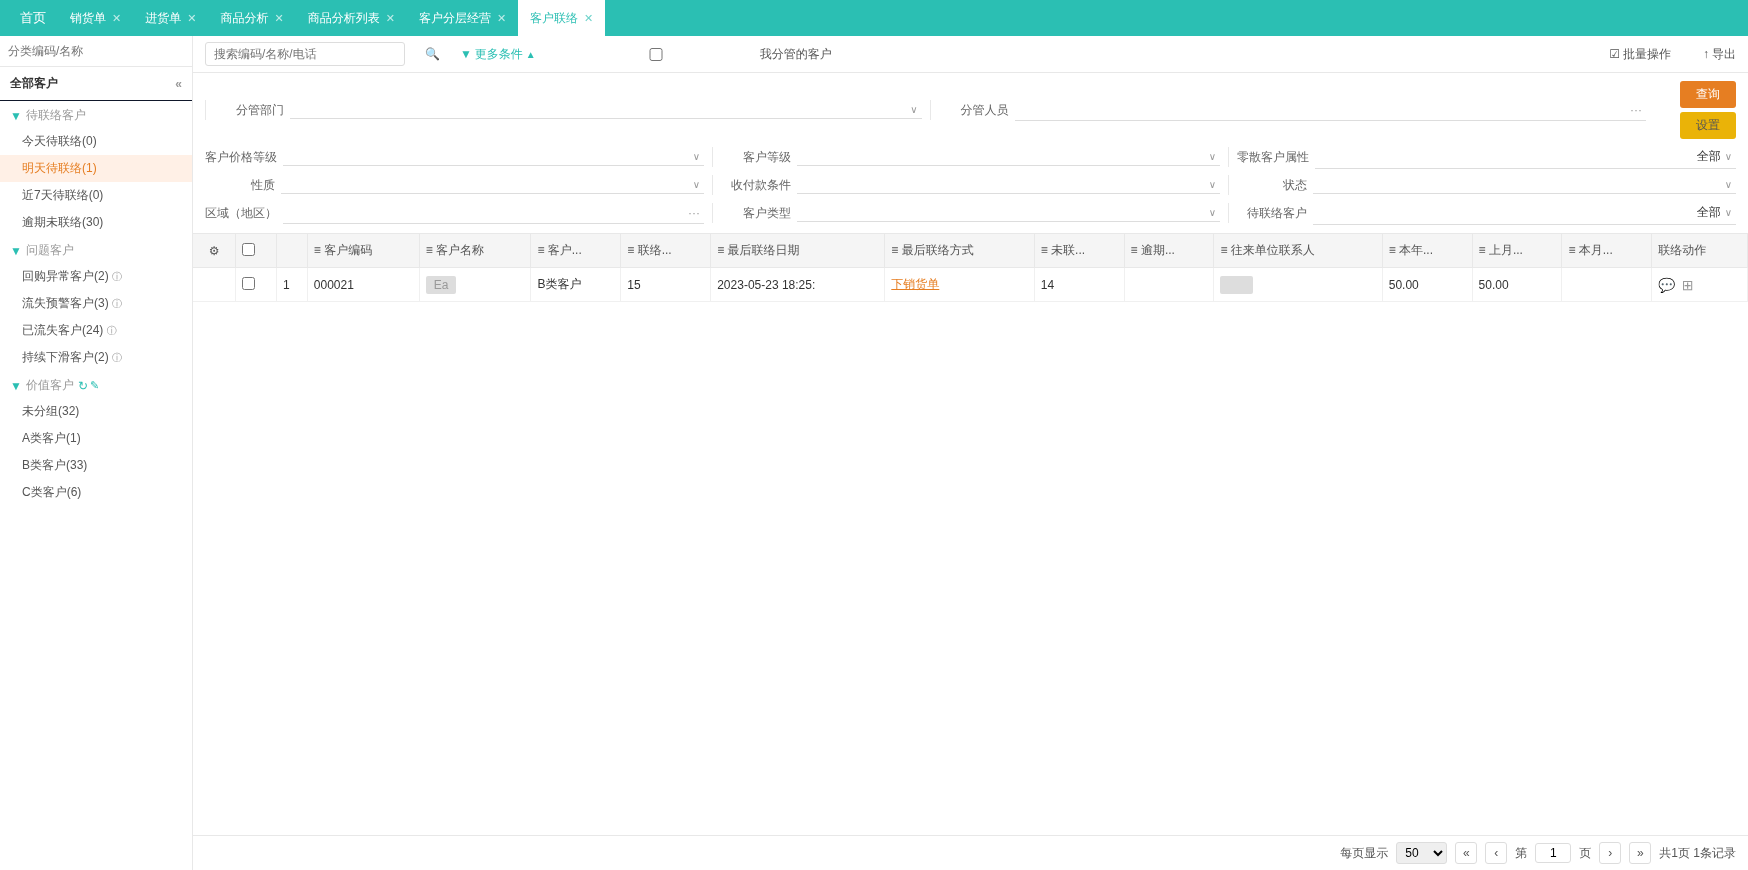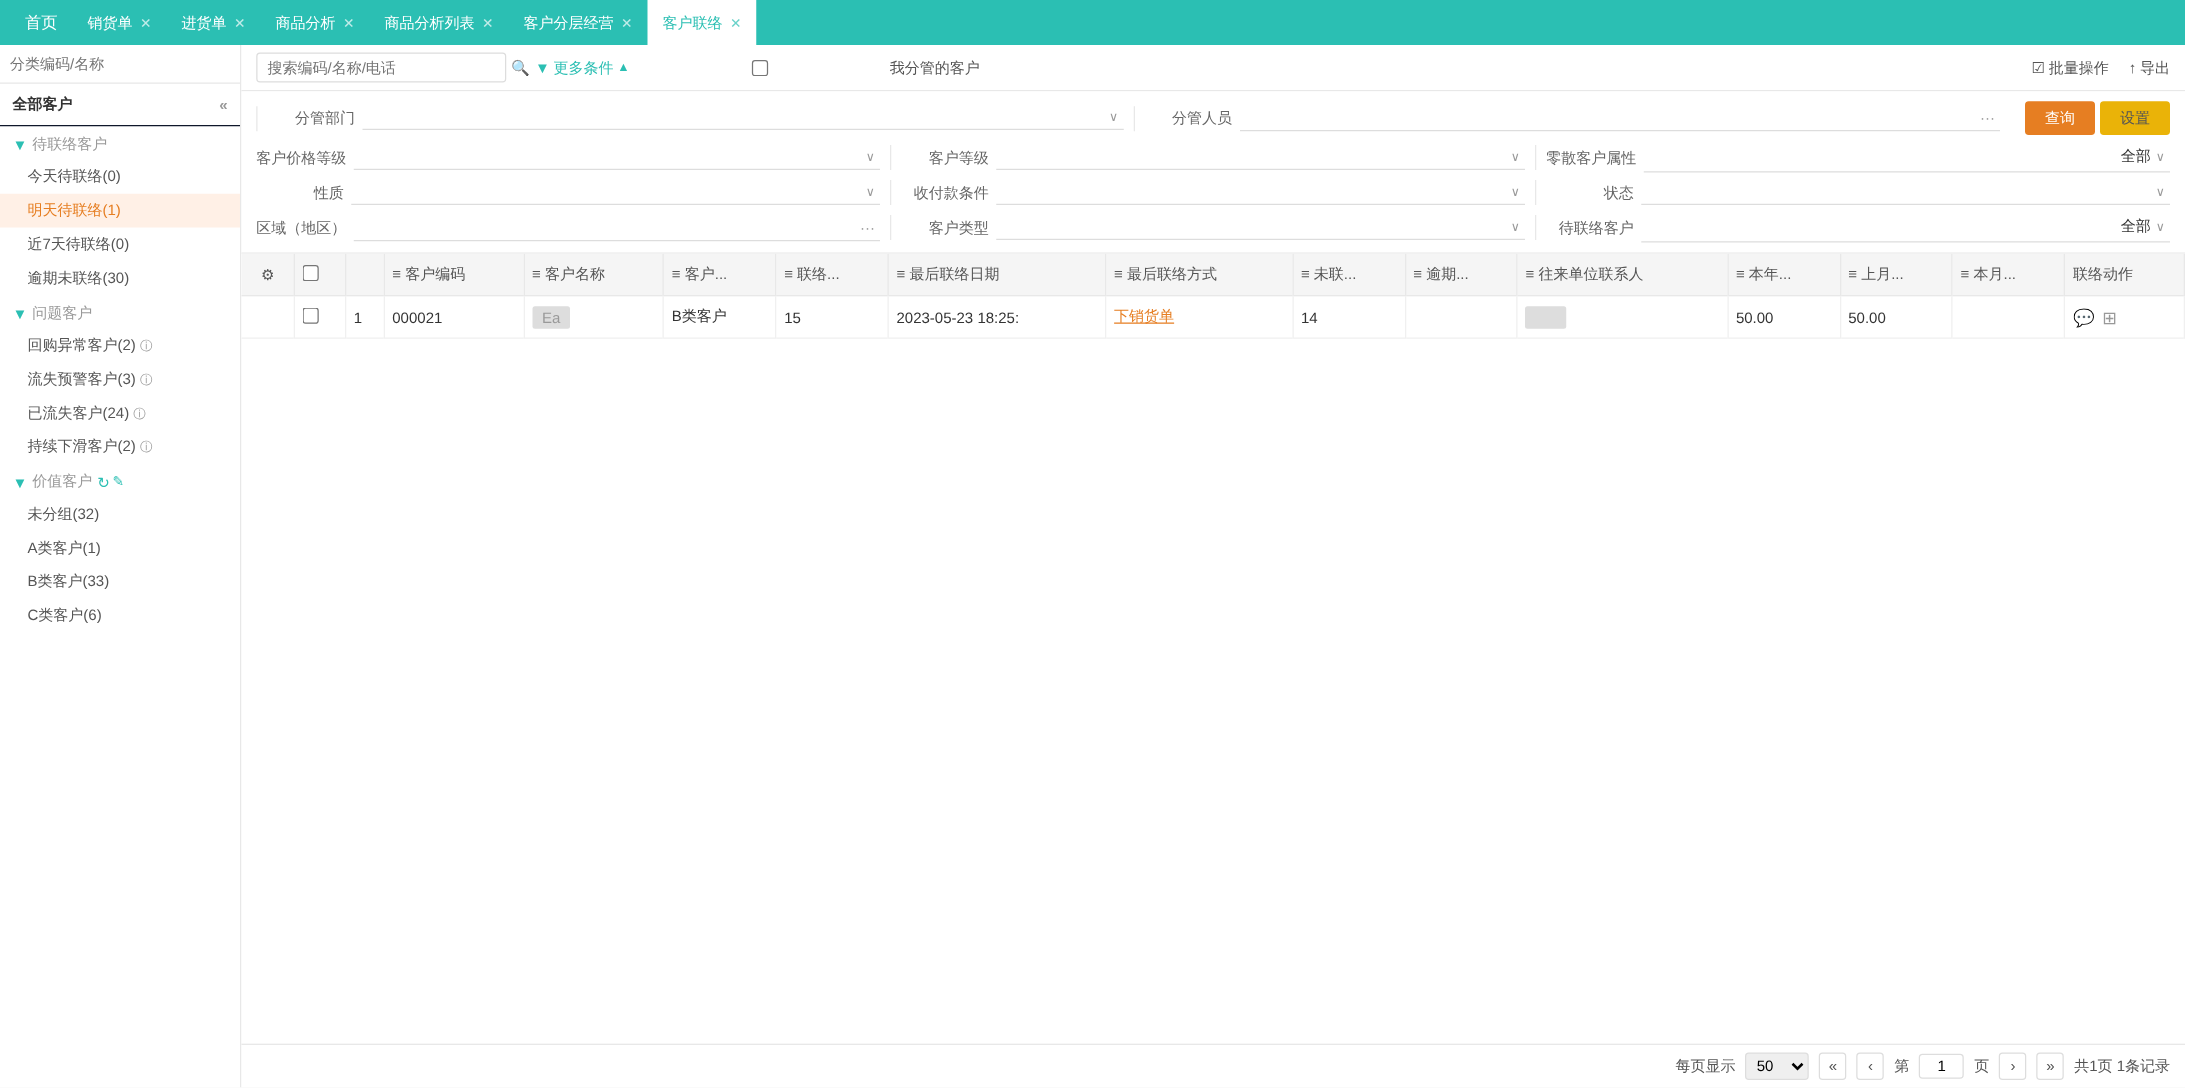--- a/index.html
+++ b/index.html
@@ -105,21 +105,21 @@
       overflow: hidden;
     }
 
     
     .filter-bar {
       background: white;
       padding: 6px 12px;
       display: flex;
       align-items: center;
       border-bottom: 1px solid #e8e8e8;
-      gap: 4px;
+      gap: 20px;
     }
     .filter-bar input {
       border: 1px solid #ddd;
       padding: 4px 8px;
       border-radius: 3px;
       width: 200px;
       outline: none;
       font-size: 12px;
       color: #999;
     }
@@ -399,21 +399,21 @@
             <span class="arrow">∨</span>
           </div>
         </div>
         <div class="filter-divider"></div>
         <div class="filter-field">
           <span class="filter-label">分管人员</span>
           <div class="filter-select">
             <span style="color:#999;">···</span>
           </div>
         </div>
-        <div style="margin-left:12px;display:flex;flex-direction:row;gap:4px;">
+        <div style="margin-left:26px;display:flex;flex-direction:column;gap:4px;">
           <button class="query-btn">查询</button>
           <button class="settings-btn">设置</button>
         </div>
       </div>
 
       <div class="filter-row">
         <div class="filter-field">
           <span class="filter-label">客户价格等级</span>
           <div class="filter-select">
             <span class="arrow">∨</span>

